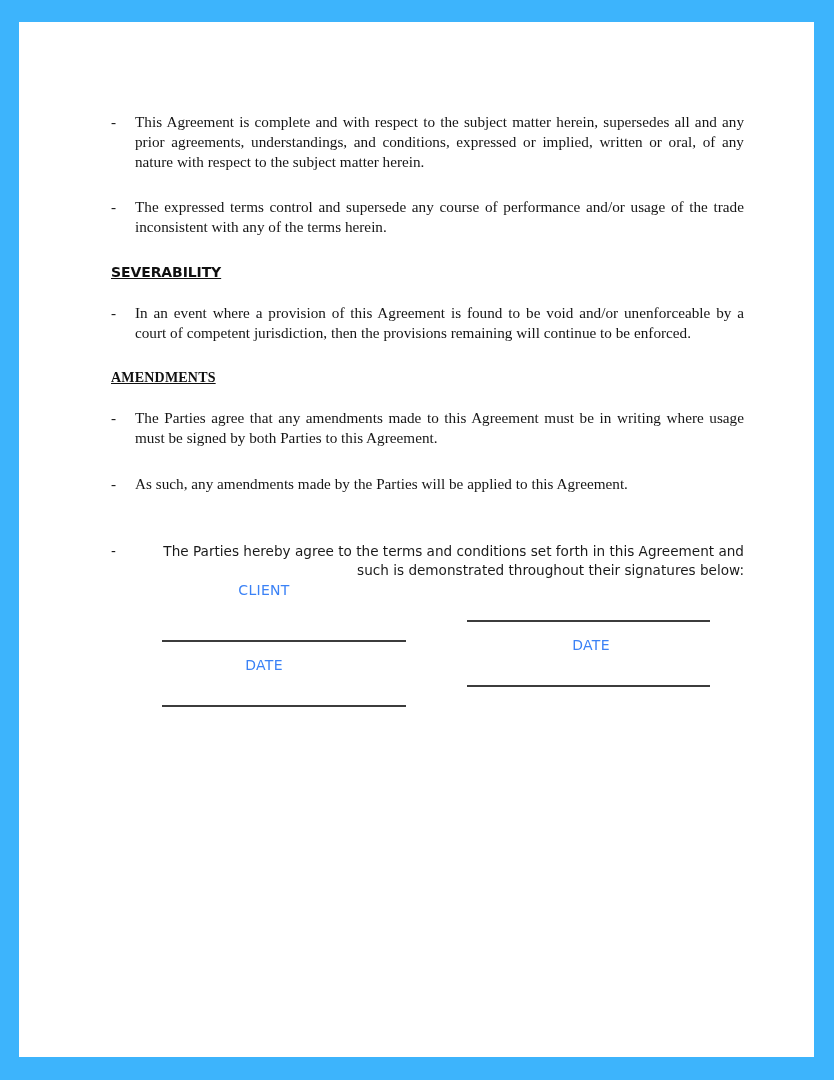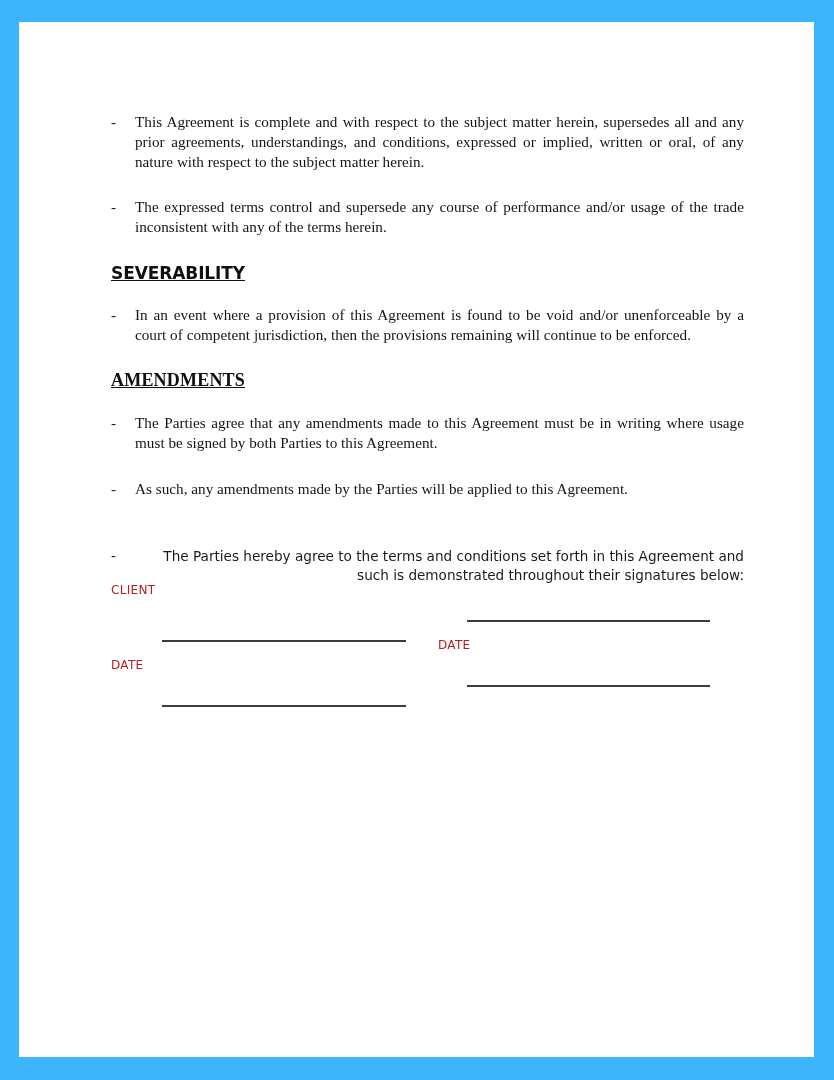--- a/index.html
+++ b/index.html
@@ -84,26 +84,26 @@
 
   
   .heading {
     font-weight: bold;
     text-decoration: underline;
     color: #101010;
     display: inline-block;
   }
   .heading-serif {
     font-family: "Liberation Serif", serif;
-    font-size: 18px;
+    font-size: 14px;
     letter-spacing: 0.2px;
   }
   .heading-sans {
     font-family: "DejaVu Sans", "Liberation Sans", sans-serif;
-    font-size: 17px;
+    font-size: 14px;
     letter-spacing: -0.1px;
   }
 
   
   .gap-para   { height: 26px; }
   .gap-head   { height: 26px; }
   .gap-small  { height: 22px; }
 
   
   #signature-block {
@@ -118,23 +118,23 @@
   }
   .sig-col {
     width: 306px;
     flex: 0 0 306px;
   }
   .sig-col.right {
     margin-left: 21px;
   }
   .sig-label {
     font-family: "DejaVu Sans", "Liberation Sans", sans-serif;
-    font-size: 12px;
-    color: #b91c1c;
-    text-align: left;
+    font-size: 14px;
+    color: #3b82f6;
+    text-align: center;
     letter-spacing: 0.3px;
     height: 20px;
     line-height: 20px;
   }
   .sig-line {
     height: 2px;
     background: #3c3c3c;
     margin: 0 auto;
   }
   .sig-line-left  { width: 244px; margin-left: 51px; }

